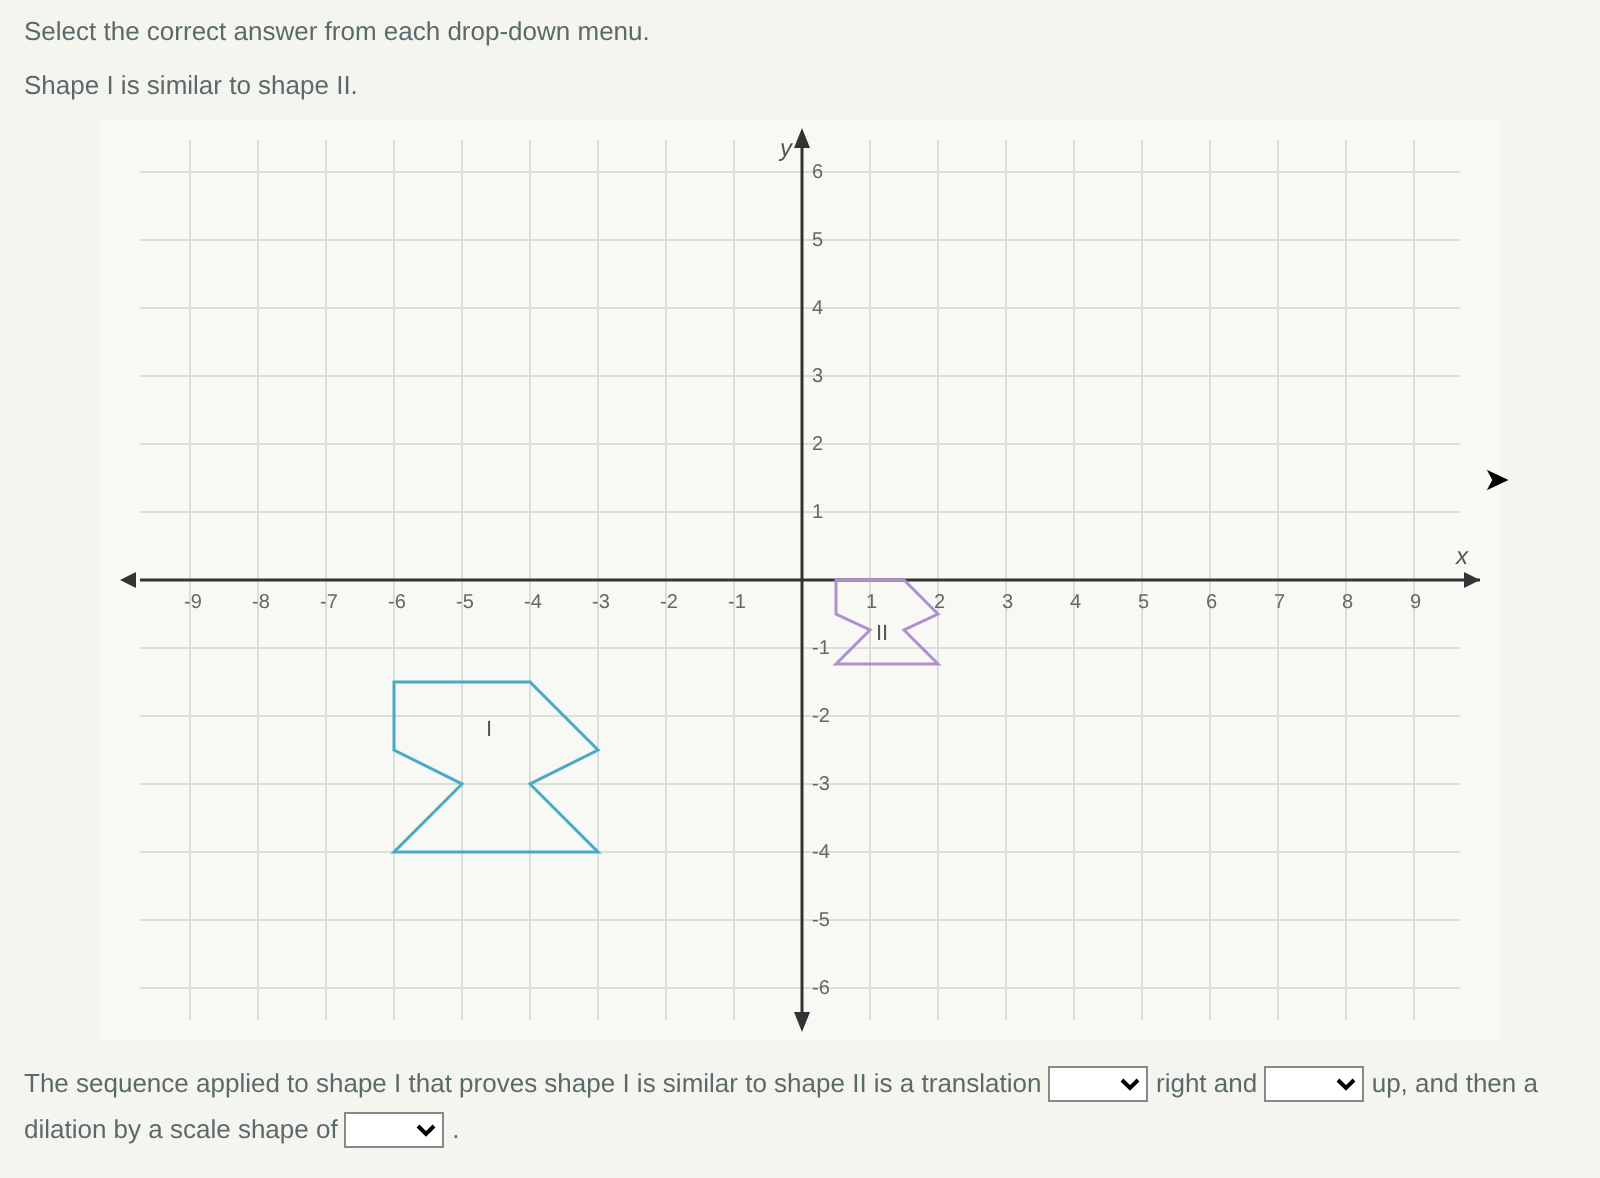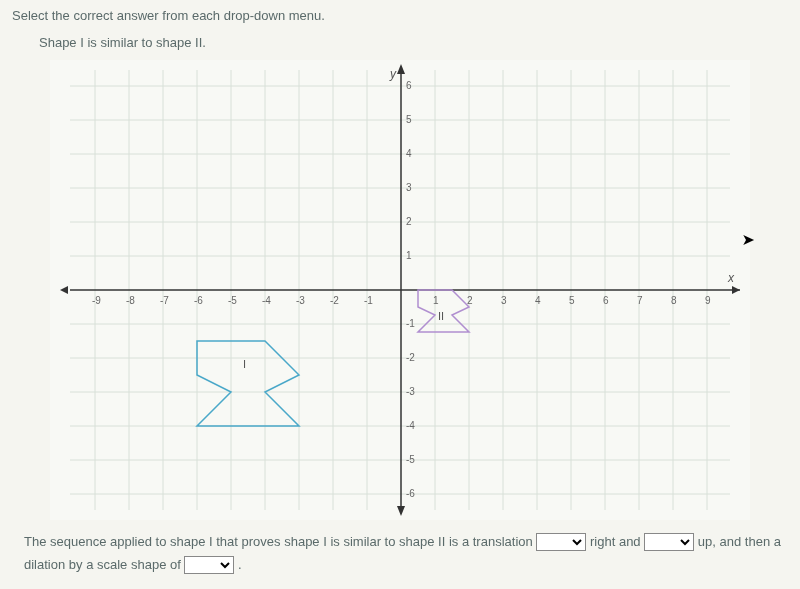--- a/index.html
+++ b/index.html
@@ -10,32 +10,30 @@
     color: #5a6a6a;
     background: #f5f5f0;
     width: 800px;
     box-sizing: border-box;
   }
   .instruction {
     margin-bottom: 12px;
   }
   .statement {
     margin-bottom: 10px;
-    margin-left: 27px;
   }
   .graph-area {
     width: 700px;
     height: 460px;
     margin: 0 auto 10px auto;
     position: relative;
     background: #f8f9f5;
   }
   .answer-line {
     line-height: 1.8;
-    margin-left: 12px;
   }
   select {
     font-size: 12px;
     border: 1px solid #888;
     background: #fff;
     min-width: 50px;
     height: 18px;
   }
   .cursor {
     position: absolute;

